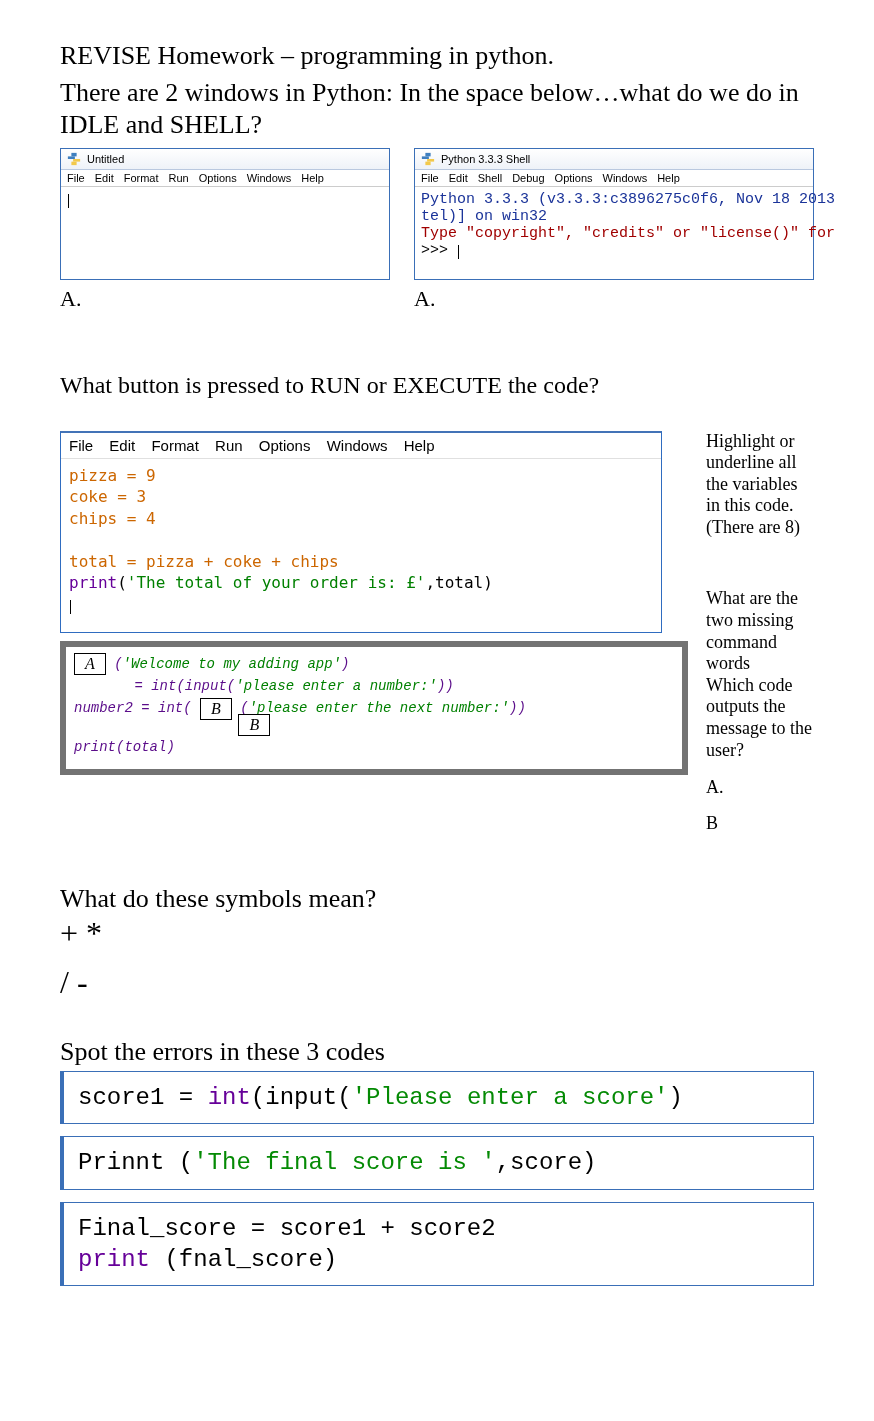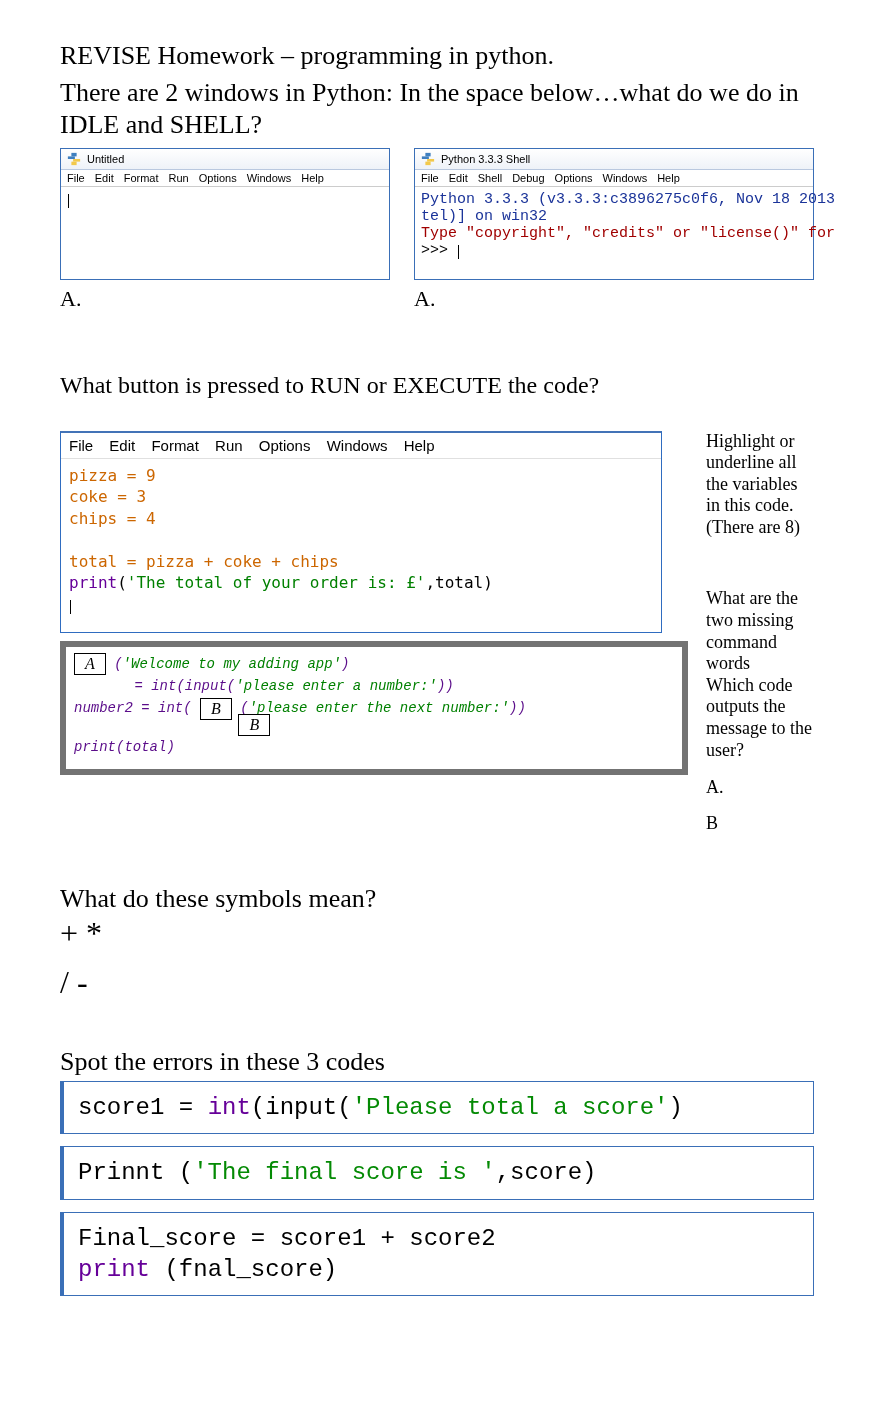--- a/index.html
+++ b/index.html
@@ -135,21 +135,21 @@
     padding:1px 10px;
     line-height:1.1;
     vertical-align:middle;
   }
   .darkish{color:#5b0d8a;}
   .ab-row{white-space:nowrap;}
   
   .sym-head{font-size:26px;margin-top:50px;}
   .sym{font-size:32px;line-height:1.2;font-family:"Times New Roman", serif;}
   
-  .err-head{font-size:26px;margin-top:46px;}
+  .err-head{font-size:26px;margin-top:36px;}
   .errbox{
     border:1.5px solid #3a6fb7;
     font-family:"Courier New", monospace;
     font-size:24px;
     padding:10px 10px 10px 14px;
     margin-top:4px;
     line-height:1.3;
     border-left:4px solid #3a6fb7;
     background:#fff;
   }
@@ -284,21 +284,21 @@
     </div>
   </div>
 
   <div class="sym-head">What do these symbols mean?</div>
   <div class="sym">+ *</div>
   <div class="sym" style="margin-top:10px;">/ -</div>
 
   <div class="err-head">Spot the errors in these 3 codes</div>
 
   <div class="errbox eb">
-    <span>score1 = </span><span class="purple">int</span><span>(input(</span><span class="green2">'Please total a score'</span><span>)</span>
+    <span>score1 = </span><span class="purple">int</span><span>(input(</span><span class="green2">'Please enter a score'</span><span>)</span>
   </div>
 
   <div class="errbox eb">
     <span>Prinnt (</span><span class="green2">'The final score is '</span><span>,score)</span>
   </div>
 
   <div class="errbox eb">
     <div><span>Final_score =  score1 +  score2</span></div>
     <div><span class="purple">print</span><span> (fnal_score)</span></div>
   </div>

